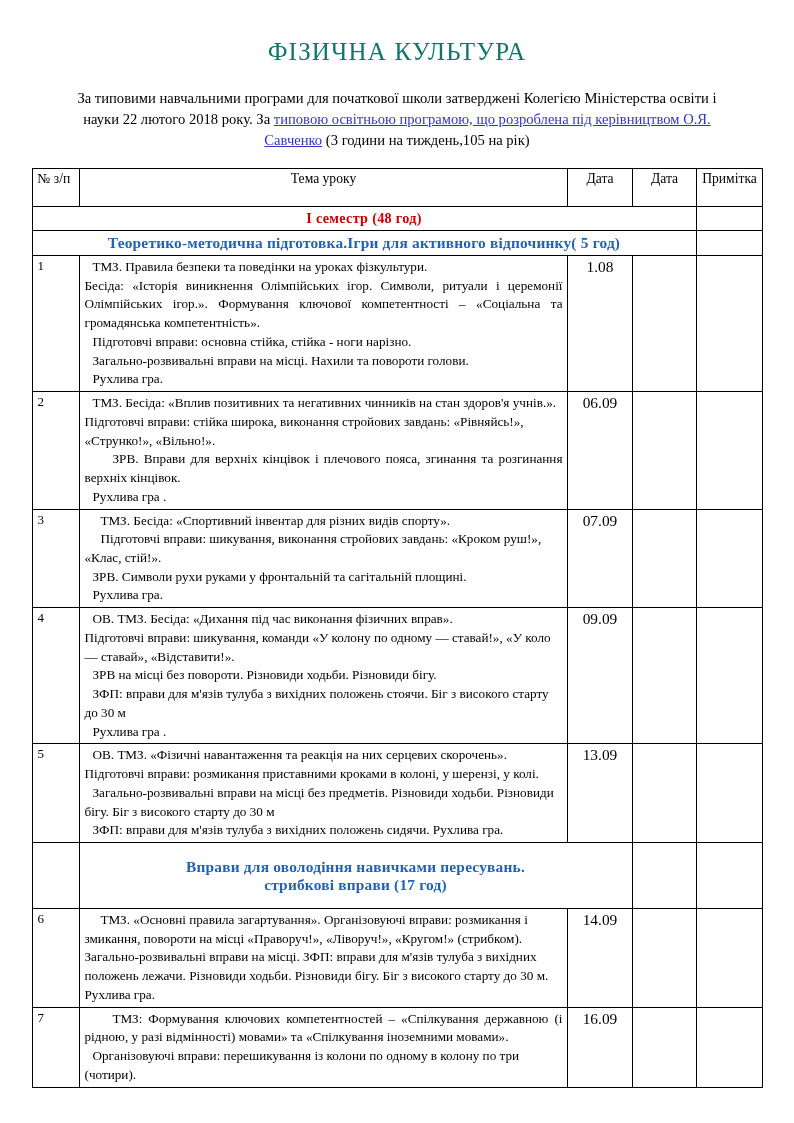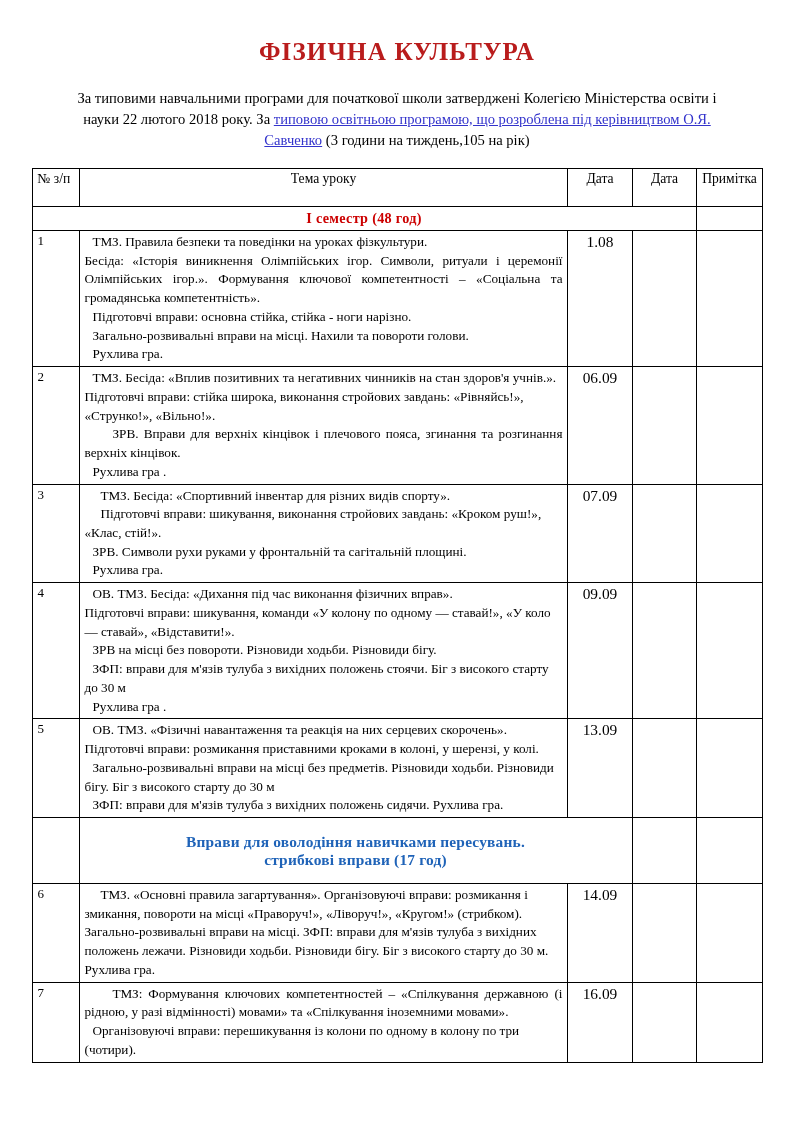--- a/index.html
+++ b/index.html
@@ -21,24 +21,24 @@
     height: 1123px;
     box-sizing: border-box;
     padding: 0;
     position: relative;
   }
 
   
   .doc-title {
     text-align: center;
     font-family: "Liberation Serif", "DejaVu Serif", serif;
-    font-weight: bold;
+    font-weight: normal;
     font-size: 25px;
     letter-spacing: 1.2px;
-    color: #b91c1c;
+    color: #0f766e;
     margin: 0;
     padding-top: 38px;
     line-height: 1.1;
   }
 
   .subtitle {
     text-align: center;
     font-size: 14.6px;
     line-height: 1.45;
     color: #000000;
@@ -168,20 +168,26 @@
     </thead>
     <tbody>
 
       <tr class="banner">
         <td class="banner-cell" colspan="4">
           <span class="banner-sem">I семестр (48 год)</span>
         </td>
         <td class="blank"></td>
       </tr>
 
+      <tr class="banner">
+        <td class="banner-cell" colspan="4">
+          <span class="banner-blue">Теоретико-методична підготовка.Ігри для активного відпочинку( 5 год)</span>
+        </td>
+        <td class="blank"></td>
+      </tr>
 
       <tr>
         <td class="num">1</td>
         <td class="topic">
           <p class="ind3">ТМЗ. Правила безпеки та поведінки на уроках фізкультури.</p>
           <p class="just">Бесіда:  «Історія виникнення Олімпійських ігор. Символи, ритуали і церемонії Олімпійських ігор.». Формування ключової компетентності – «Соціальна та громадянська компетентність».</p>
           <p class="ind3">Підготовчі вправи: основна стійка, стійка - ноги нарізно.</p>
           <p class="ind3">Загально-розвивальні вправи на місці. Нахили та повороти голови.</p>
           <p class="ind3">Рухлива гра.</p>
         </td>

